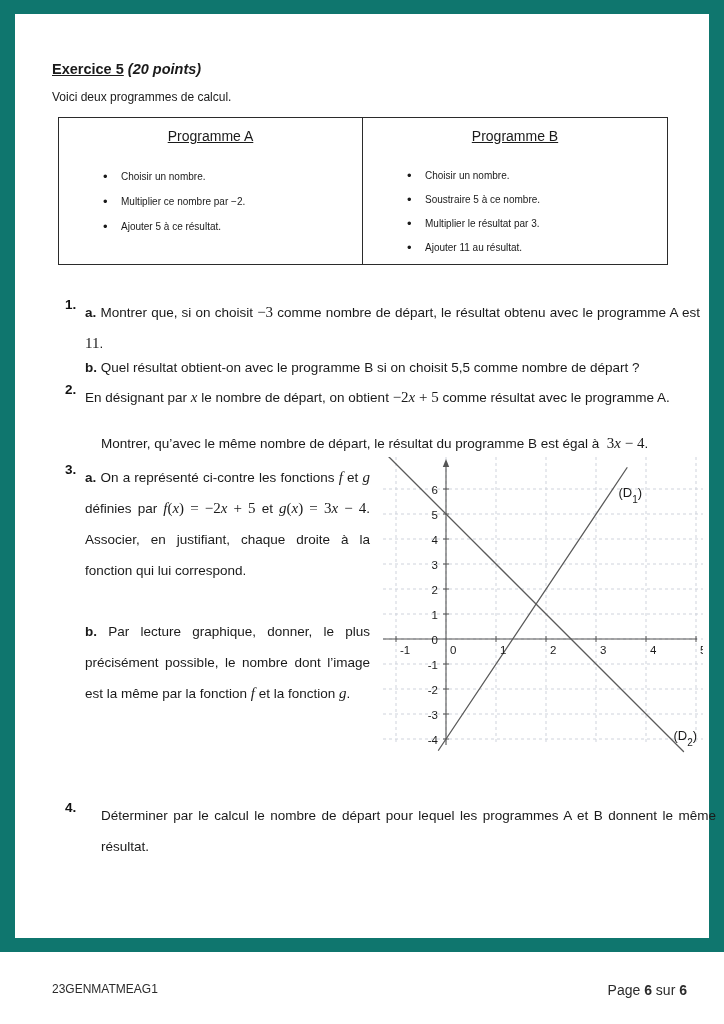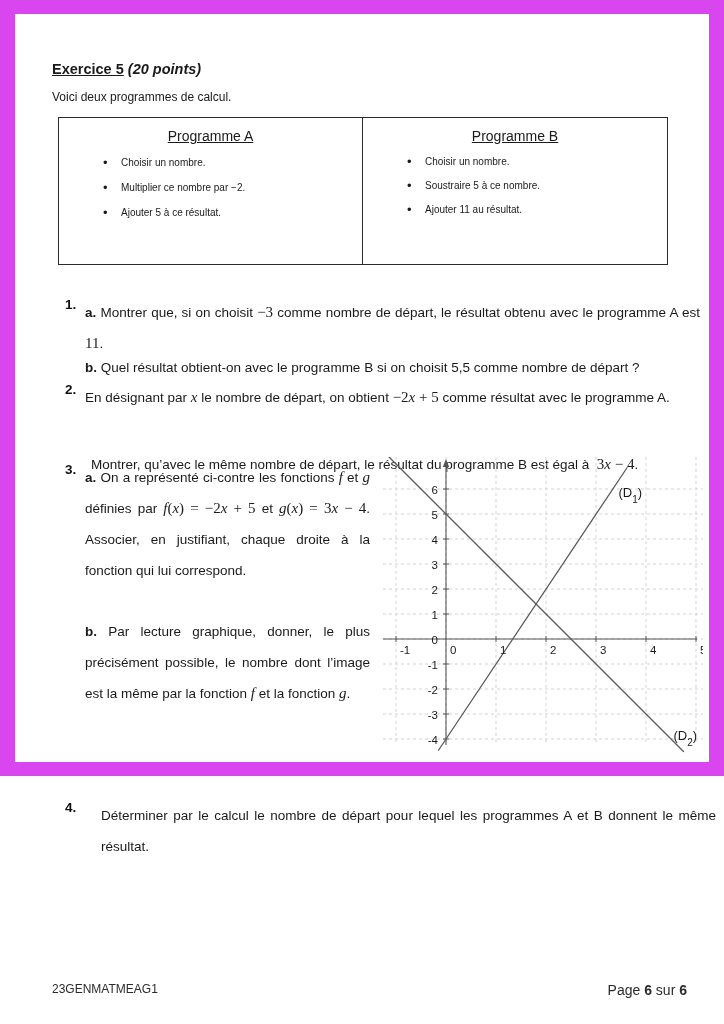--- a/index.html
+++ b/index.html
@@ -10,23 +10,23 @@
   body {
     width: 724px;
     height: 1024px;
     overflow: hidden;
     font-family: "Liberation Sans", sans-serif;
   }
 
   #page {
     position: relative;
     width: 724px;
-    height: 776px;
+    height: 952px;
     box-sizing: border-box;
-    background: #d946ef;
+    background: #0f766e;
     padding: 14px 15px 14px 15px;
   }
 
   #sheet {
     position: relative;
     width: 100%;
     height: 100%;
     background: #ffffff;
     box-sizing: border-box;
   }
@@ -72,21 +72,21 @@
     padding: 10px 0 0 0;
     flex: 0 0 50%;
     position: relative;
   }
   .prog-cell.left { border-right: 1.4px solid #2b2b2b; }
   .prog-head {
     text-align: center;
     font-size: 14px;
     color: #1a1a1a;
     text-decoration: underline;
-    margin-bottom: 6px;
+    margin-bottom: 20px;
   }
   .prog-list {
     margin: 0;
     padding: 0;
     list-style: none;
   }
   .prog-list li {
     font-size: 10px;
     color: #1a1a1a;
     padding: 0 0 0 62px;
@@ -123,21 +123,21 @@
   .mn { font-family: "Liberation Serif", serif; font-size: 15px; }
 
   
   #q1-num  { left: 50px;  top: 283px; }
   #q1-a    { left: 70px;  top: 283px; width: 615px; }
   #q1-b    { left: 70px;  top: 338px; width: 615px; }
 
   
   #q2-num  { left: 50px;  top: 368px; }
   #q2-a    { left: 70px;  top: 368px; width: 615px; }
-  #q2-b    { left: 76px;  top: 414px; width: 615px; margin-top: 21px; }
+  #q2-b    { left: 86px;  top: 414px; width: 615px; }
 
   
   #q3-num  { left: 50px;  top: 448px; }
   #q3-a    { left: 70px;  top: 448px; width: 285px; }
   #q3-b    { left: 70px;  top: 602px; width: 285px; }
 
   
   #q4-num  { left: 50px;  top: 786px; }
   #q4-a    { left: 86px;  top: 786px; width: 615px; }
 
@@ -186,20 +186,21 @@
           <li>Multiplier ce nombre par −2.</li>
           <li>Ajouter 5 à ce résultat.</li>
         </ul>
       </div>
 
       <div class="prog-cell right">
         <div class="prog-head">Programme B</div>
         <ul class="prog-list">
           <li>Choisir un nombre.</li>
           <li>Soustraire 5 à ce nombre.</li>
+          <li>Multiplier le résultat par 3.</li>
           <li>Ajouter 11 au résultat.</li>
         </ul>
       </div>
 
     </div>
 
     <div class="qnum" id="q1-num">1.</div>
     <div class="qbody" id="q1-a"><b class="lbl">a.</b>&nbsp;Montrer que, si on choisit <span class="mn">−3</span> comme nombre de départ, le résultat obtenu avec le programme A est <span class="mn">11</span>.</div>
     <div class="qbody nojust" id="q1-b"><b class="lbl">b.</b>&nbsp;Quel résultat obtient-on avec le programme B si on choisit 5,5 comme nombre de départ&nbsp;?</div>
 

